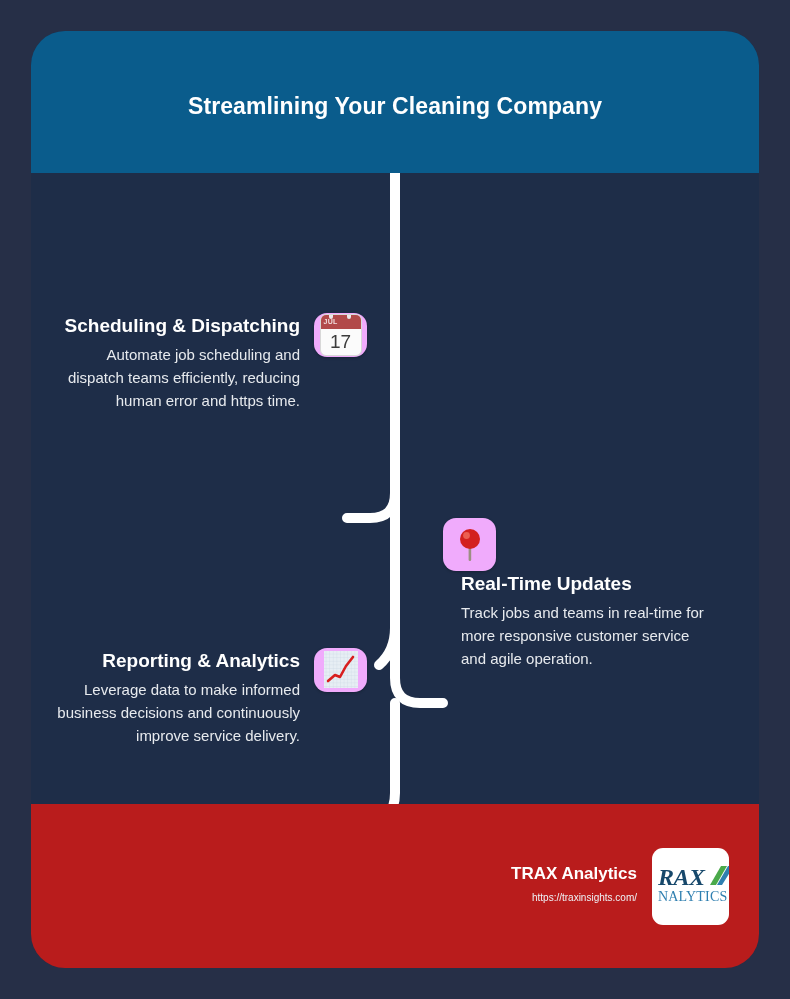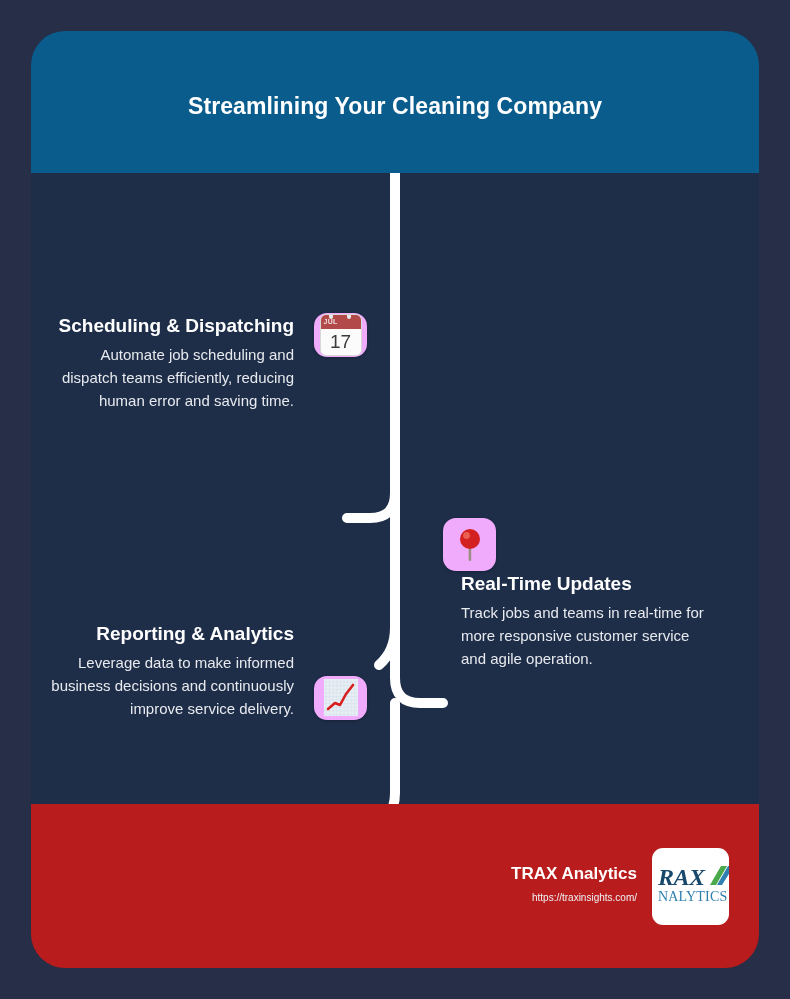--- a/index.html
+++ b/index.html
@@ -69,21 +69,20 @@
   .row {
     position: absolute;
     display: flex;
     align-items: flex-start;
   }
   .row.left {
     left: 0px;
     width: 336px;
     flex-direction: row;
     justify-content: flex-end;
-    gap: 6px;
   }
   .row.right {
     left: 412px;
     width: 320px;
     flex-direction: column;
     justify-content: flex-start;
   }
 
   .row-text {
     width: 252px;
@@ -243,21 +242,21 @@
 
       <path d="M 364 150 L 364 505 Q 364 530 389 530 L 412 530" fill="none" stroke="#ffffff" stroke-width="10" stroke-linecap="round"></path>
 
       <path d="M 364 340 L 364 455 Q 364 478 348 492 L 348 492" fill="none" stroke="#ffffff" stroke-width="10" stroke-linecap="round"></path>
       <path d="M 364 530 L 364 620 Q 364 650 334 650 L 316 650" fill="none" stroke="#ffffff" stroke-width="10" stroke-linecap="round"></path>
     </svg>
 
     <div class="row left" style="top: 140px;">
       <div class="row-text">
         <p class="row-title">Scheduling &amp; Dispatching</p>
-        <p class="row-desc">Automate job scheduling and dispatch teams efficiently, reducing human error and saving time.</p>
+        <p class="row-desc">Automate job scheduling and dispatch teams efficiently, reducing human error and https time.</p>
       </div>
       <div class="icon-tile">
         <div class="cal">
           <div class="cal-top">
             <span class="cal-ring a"></span>
             <span class="cal-ring b"></span>
             <span class="cal-month">JUL</span>
           </div>
           <div class="cal-day">17</div>
         </div>
@@ -271,21 +270,21 @@
           <circle cx="17" cy="12" r="10" fill="#d32020"></circle>
           <circle cx="13.5" cy="8.5" r="3.4" fill="#ef6a5a" opacity="0.85"></circle>
         </svg>
       </div>
       <div class="row-text">
         <p class="row-title">Real-Time Updates</p>
         <p class="row-desc">Track jobs and teams in real-time for more responsive customer service and agile operation.</p>
       </div>
     </div>
 
-    <div class="row left" style="top: 448px; align-items: flex-end;">
+    <div class="row left" style="top: 475px;">
       <div class="row-text">
         <p class="row-title">Reporting &amp; Analytics</p>
         <p class="row-desc">Leverage data to make informed business decisions and continuously improve service delivery.</p>
       </div>
       <div class="icon-tile">
         <svg width="38" height="40" viewBox="0 0 38 40">
           <defs>
             <pattern id="gridp" width="3.6" height="3.6" patternUnits="userSpaceOnUse">
               <path d="M 3.6 0 L 0 0 0 3.6" fill="none" stroke="#c3d2de" stroke-width="0.5"></path>
             </pattern>

